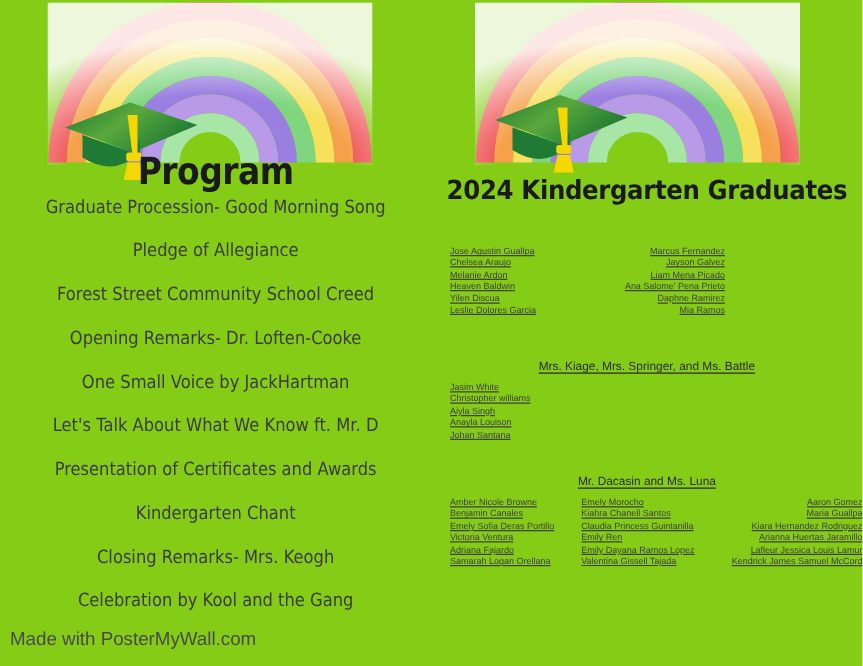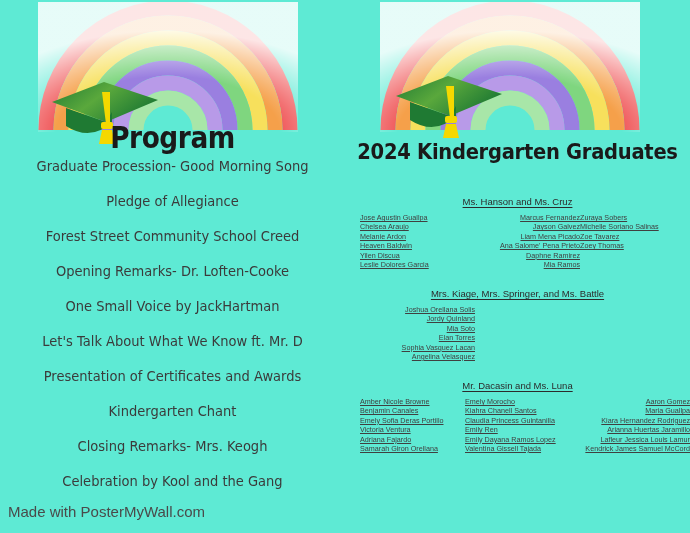--- a/index.html
+++ b/index.html
@@ -7,21 +7,21 @@
     padding: 0;
     background: #ffffff;
   }
   body {
     font-family: "Liberation Sans", sans-serif;
   }
   #poster {
     position: relative;
     width: 690px;
     height: 533px;
-    background: #5eead4;
+    background: #84cc16;
     overflow: hidden;
   }
 
   
   .art {
     position: absolute;
     pointer-events: none;
   }
   .art svg { display: block; }
 
@@ -229,71 +229,63 @@
         <path d="M20 30 L20 48 Q45 64 66 44 L66 34 L60 44 Z" fill="#1f7a33"></path>
         <path d="M56 14 L64 14 L64 46 L60 46 Z" fill="#f5d800"></path>
         <rect x="55" y="44" width="12" height="7" rx="2" fill="#f5d800"></rect>
         <path d="M56 52 L66 52 L69 66 L53 66 Z" fill="#f5d800"></path>
       </svg>
     </div>
 
     <div id="graduates-title">2024 Kindergarten Graduates</div>
 
     <div class="class-block" style="top:196px;">
-      <div class="class-heading"><span>Ms. Hanson and Ms. Cruz</span></div>
       <div class="roster-cols">
         <div class="roster-col col-a">
           <div>Jose Agustin Guallpa</div>
           <div>Chelsea Araujo</div>
           <div>Melanie Ardon</div>
           <div>Heaven Baldwin</div>
           <div>Yilen Discua</div>
           <div>Leslie Dolores Garcia</div>
         </div>
         <div class="roster-col col-b">
           <div>Marcus Fernandez</div>
           <div>Jayson Galvez</div>
           <div>Liam Mena  Picado</div>
           <div>Ana Salome' Pena Prieto</div>
           <div>Daphne Ramirez</div>
           <div>Mia Ramos</div>
         </div>
-        <div class="roster-col col-c">
-          <div>Zuraya Sobers</div>
-          <div>Michelle Soriano Salinas</div>
-          <div>Zoe Tavarez</div>
-          <div>Zoey Thomas</div>
-        </div>
       </div>
     </div>
 
     <div class="class-block" style="top:288px;">
       <div class="class-heading"><span>Mrs. Kiage, Mrs. Springer, and Ms. Battle</span></div>
       <div class="roster-cols">
-        <div class="roster-col col-b">
-          <div>Joshua Orellana Solis</div>
-          <div>Jordy Quinland</div>
-          <div>Mia Soto</div>
-          <div>Elan Torres</div>
-          <div>Sophia Vasquez Lacan</div>
-          <div>Angelina Velasquez</div>
+        <div class="roster-col col-c">
+          <div>Jasim White</div>
+          <div>Christopher williams</div>
+          <div>Aiyla Singh</div>
+          <div>Anayla Louison</div>
+          <div>Johan Santana</div>
         </div>
       </div>
     </div>
 
     <div class="class-block" style="top:380px;">
       <div class="class-heading"><span>Mr. Dacasin and Ms. Luna</span></div>
       <div class="roster-cols">
         <div class="roster-col col-a">
           <div>Amber Nicole Browne</div>
           <div>Benjamin Canales</div>
           <div>Emely Sofia Deras Portillo</div>
           <div>Victoria Ventura</div>
           <div>Adriana Fajardo</div>
-          <div>Samarah Giron Orellana</div>
+          <div>Samarah Logan Orellana</div>
         </div>
         <div class="roster-col col-c">
           <div>Emely Morocho</div>
           <div>Kiahra Chanell Santos</div>
           <div>Claudia Princess Guintanilla</div>
           <div>Emily Ren</div>
           <div>Emily Dayana Ramos Lopez</div>
           <div>Valentina Gissell Tajada</div>
         </div>
         <div class="roster-col col-b">

